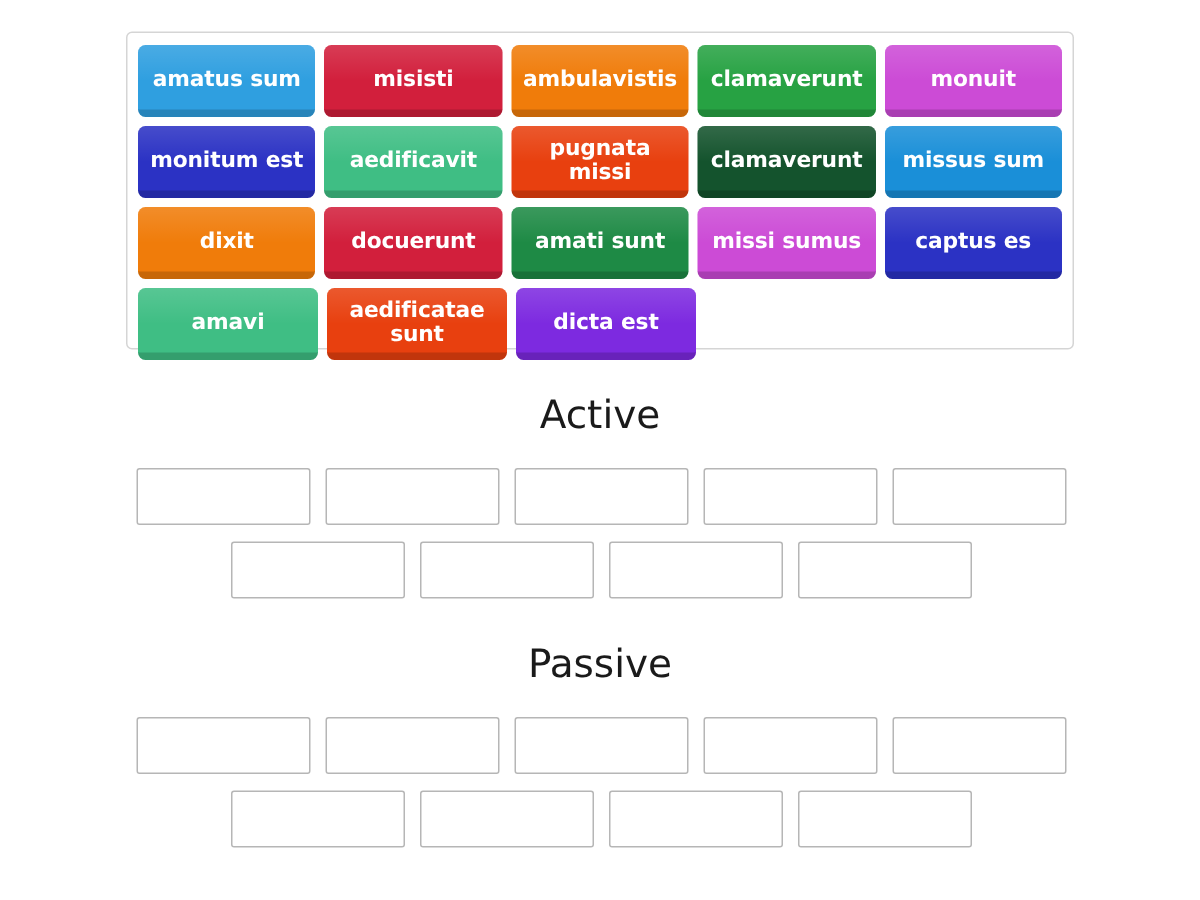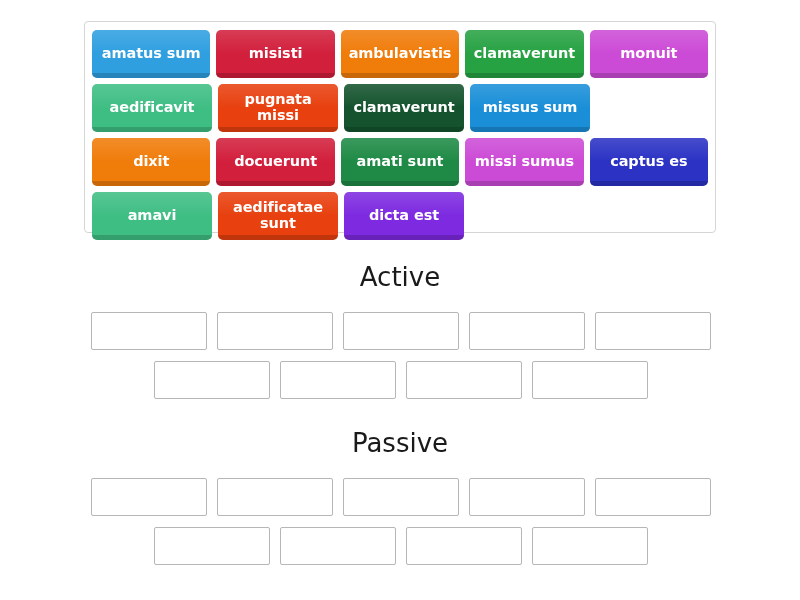--- a/index.html
+++ b/index.html
@@ -132,20 +132,23 @@
     </div>
     <div class="tile" style="background-color: rgb(39, 162, 67);">
       <span>clamaverunt</span>
     </div>
     <div class="tile" style="background-color: rgb(204, 75, 214);">
       <span>monuit</span>
     </div>
   </div>
 
   <div class="tile-row">
+    <div class="tile" style="background-color: rgb(43, 50, 196);">
+      <span>monitum est</span>
+    </div>
     <div class="tile" style="background-color: rgb(63, 190, 132);">
       <span>aedificavit</span>
     </div>
     <div class="tile" style="background-color: rgb(232, 64, 15);">
       <span>pugnata missi</span>
     </div>
     <div class="tile" style="background-color: #14532d;">
       <span>clamaverunt</span>
     </div>
     <div class="tile" style="background-color: rgb(26, 143, 216);">

